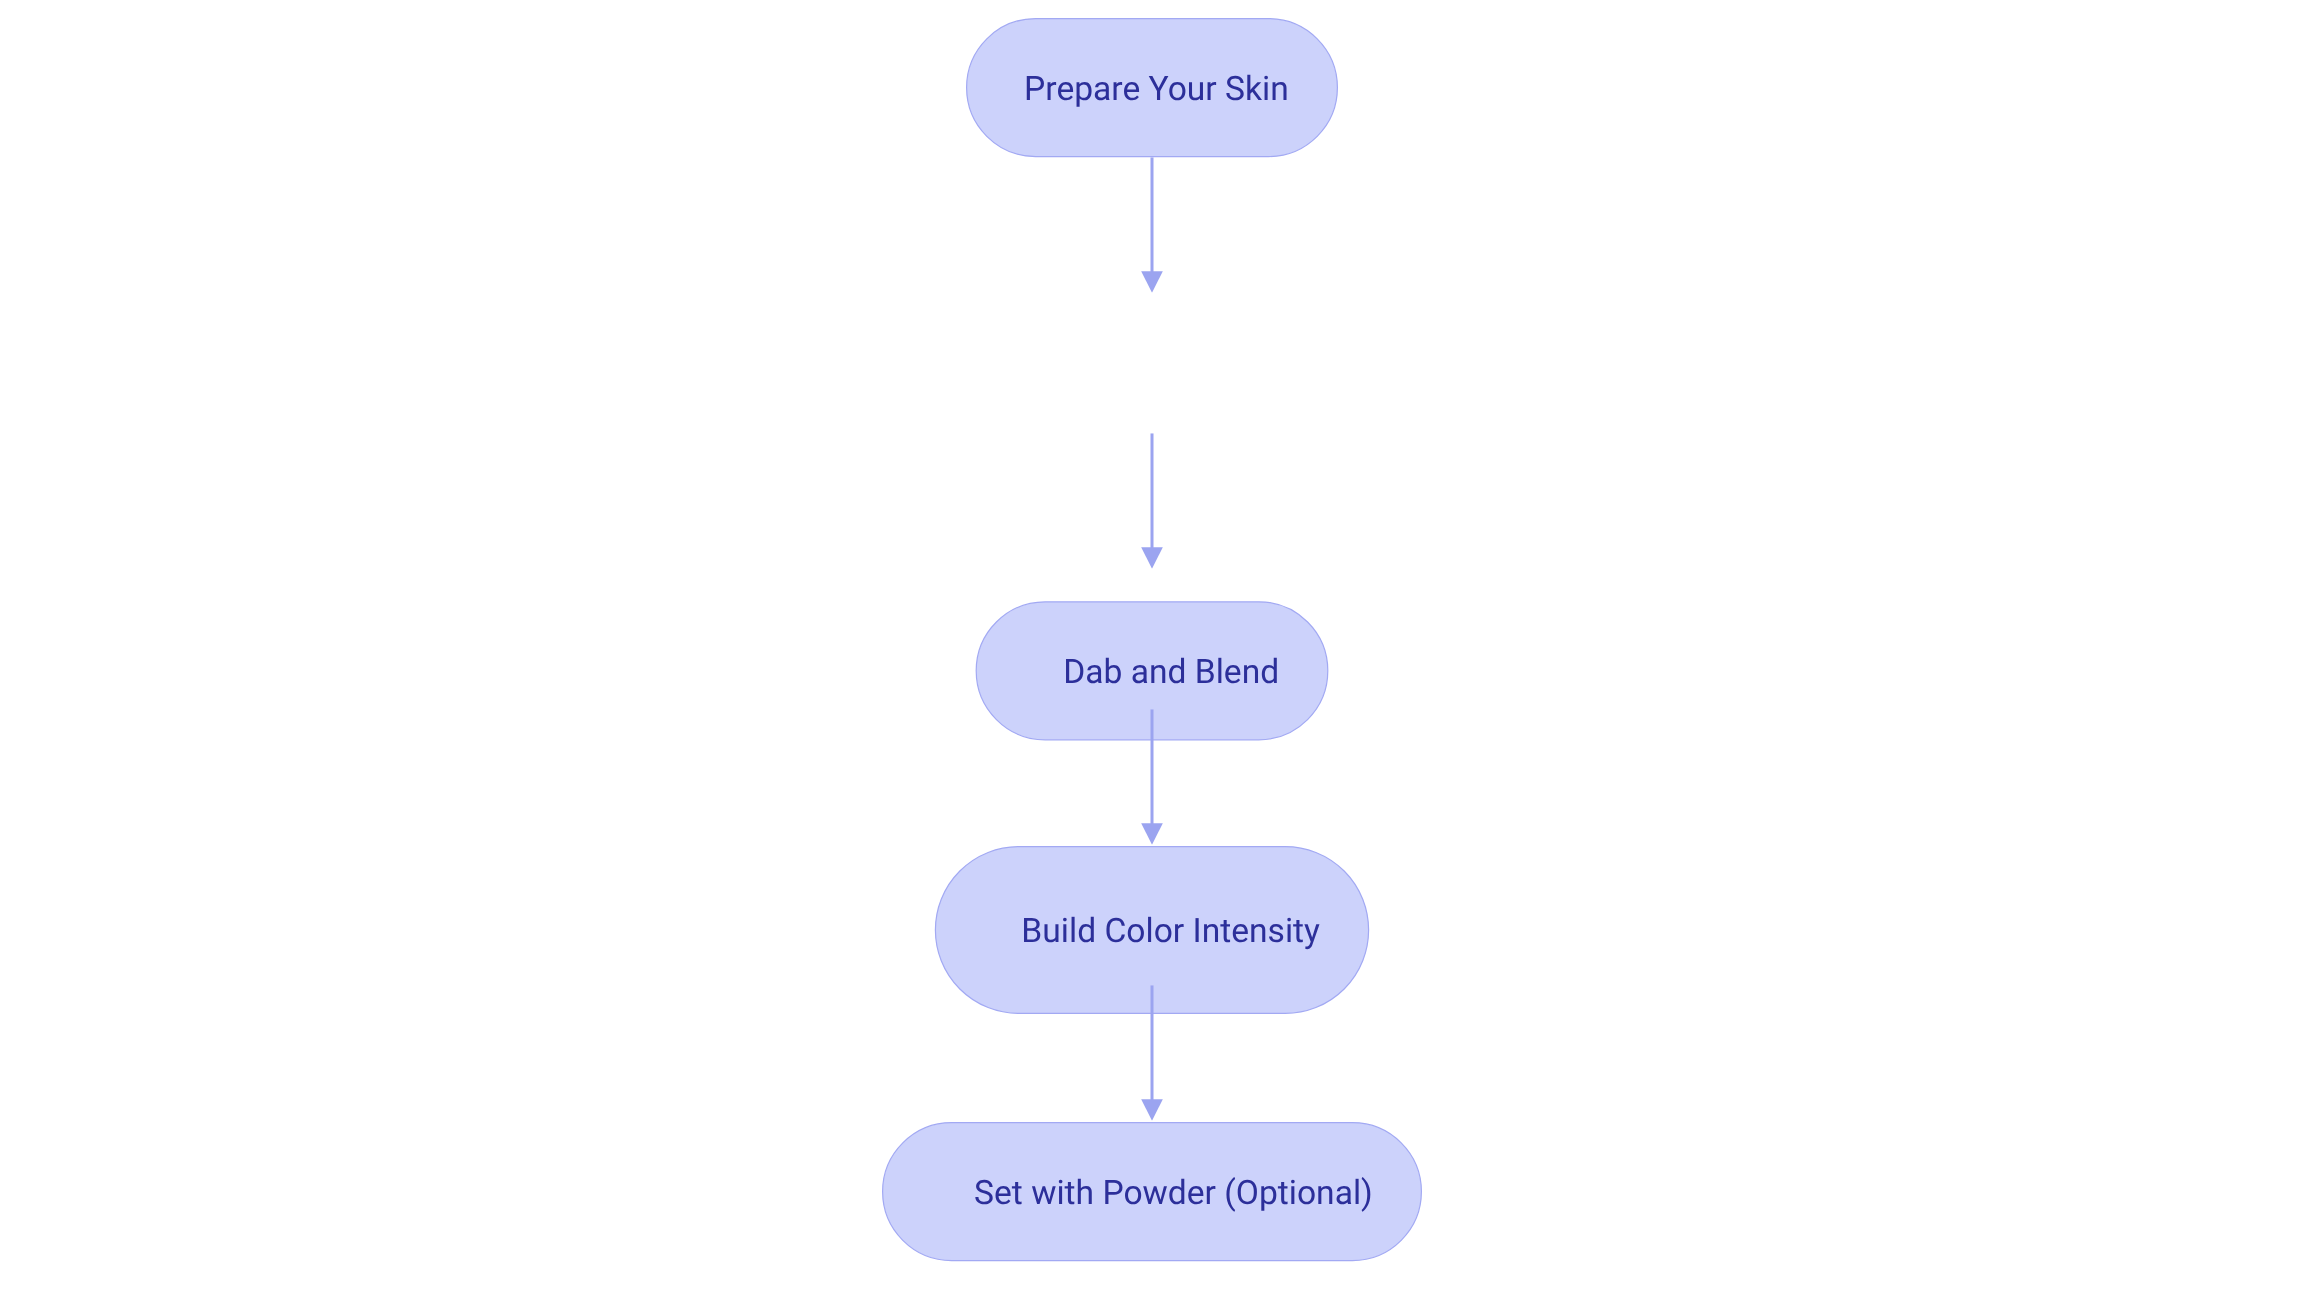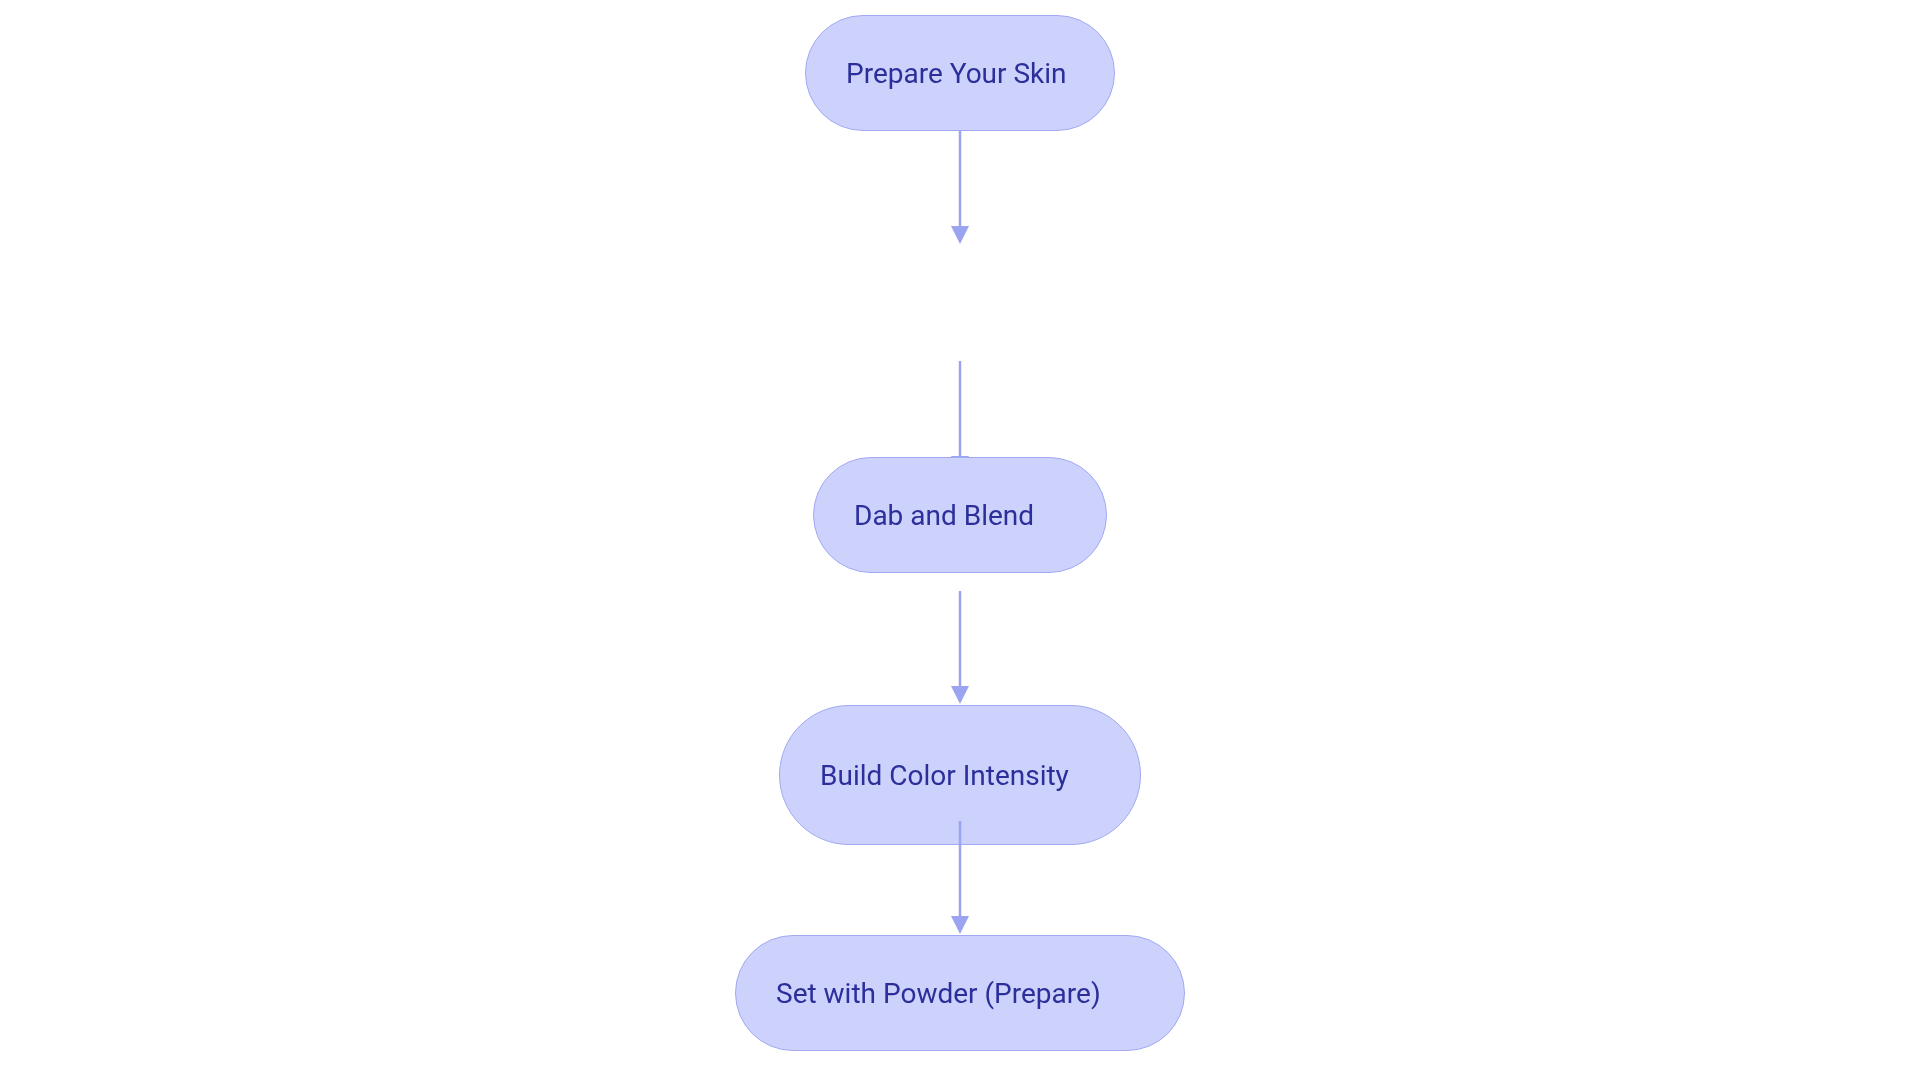--- a/index.html
+++ b/index.html
@@ -12,21 +12,21 @@
   }
   .canvas {
     position: relative;
     width: 1920px;
     height: 1083px;
   }
   .node {
     position: absolute;
     display: flex;
     align-items: center;
-    justify-content: flex-start;
+    justify-content: flex-end;
     background: #ccd2fb;
     border: 1.5px solid #a2a9f3;
     border-radius: 999px;
     color: #2c2f9a;
     font-size: 28px;
     font-weight: 400;
     padding: 0 40px;
     white-space: nowrap;
     transform: translateX(-50%);
   }
@@ -56,35 +56,35 @@
     <line x1="12" y1="0" x2="12" y2="96"></line>
     <polygon points="12,113 3,95 21,95"></polygon>
   </svg>
 
 
   <svg class="arrow" style="left:960px; top:361px;" width="24" height="113">
     <line x1="12" y1="0" x2="12" y2="96"></line>
     <polygon points="12,113 3,95 21,95"></polygon>
   </svg>
 
-  <div class="node" style="left:960px; top:457px; height:116px; min-width:294px;">
+  <div class="node" style="left:960px; top:501px; height:116px; min-width:294px;">
     <span>Dab and Blend</span>
   </div>
 
   <svg class="arrow" style="left:960px; top:591px;" width="24" height="113">
     <line x1="12" y1="0" x2="12" y2="96"></line>
     <polygon points="12,113 3,95 21,95"></polygon>
   </svg>
 
   <div class="node" style="left:960px; top:705px; height:140px; min-width:362px;">
     <span>Build Color Intensity</span>
   </div>
 
   <svg class="arrow" style="left:960px; top:821px;" width="24" height="113">
     <line x1="12" y1="0" x2="12" y2="96"></line>
     <polygon points="12,113 3,95 21,95"></polygon>
   </svg>
 
   <div class="node" style="left:960px; top:935px; height:116px; min-width:450px;">
-    <span>Set with Powder (Prepare)</span>
+    <span>Set with Powder (Optional)</span>
   </div>
 
 </div>
 
 </body></html>

